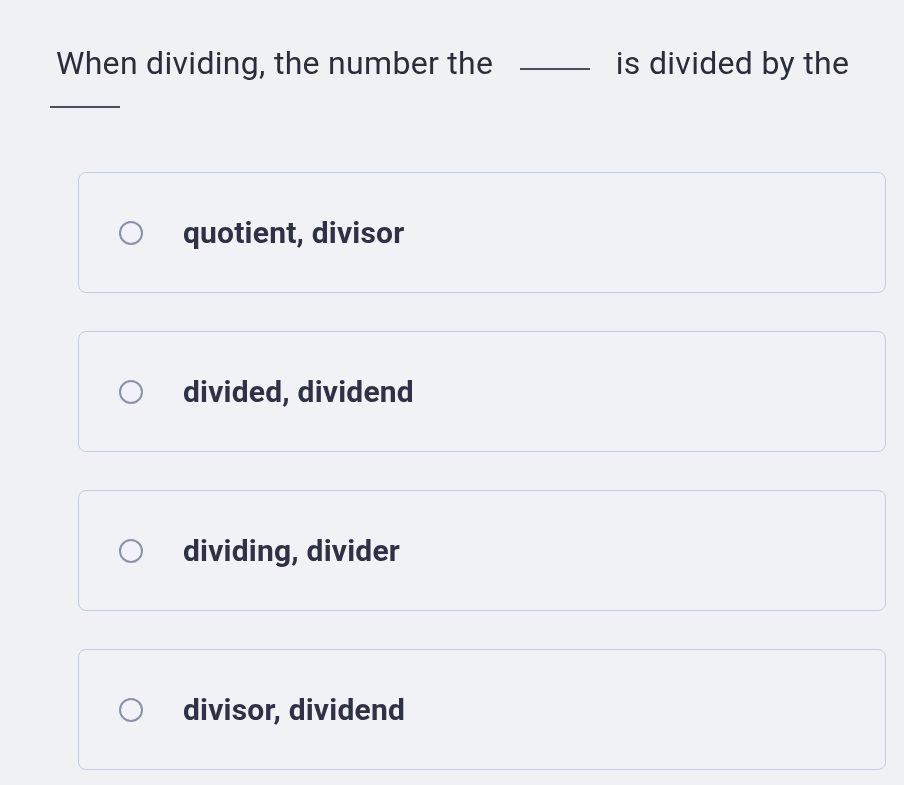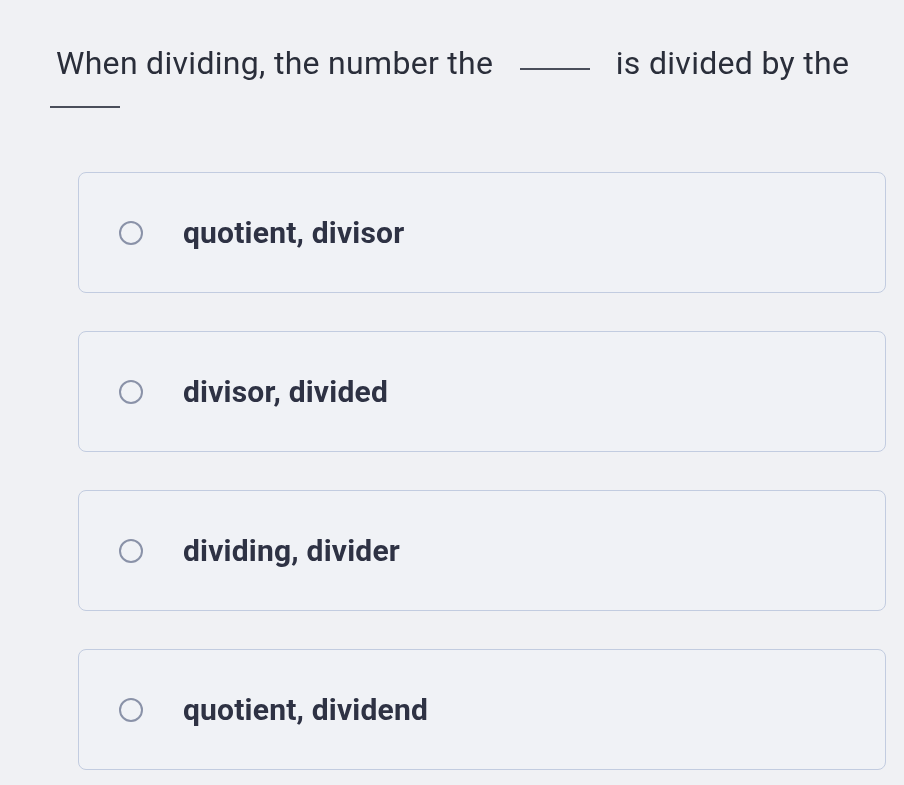--- a/index.html
+++ b/index.html
@@ -74,26 +74,26 @@
 <div class="options">
 
   <div class="option">
     <span class="radio"></span>
     <span class="option-label">quotient, divisor</span>
   </div>
 
 
   <div class="option">
     <span class="radio"></span>
-    <span class="option-label">divisor, divided</span>
+    <span class="option-label">divided, dividend</span>
   </div>
 
   <div class="option">
     <span class="radio"></span>
     <span class="option-label">dividing, divider</span>
   </div>
 
   <div class="option">
     <span class="radio"></span>
-    <span class="option-label">quotient, dividend</span>
+    <span class="option-label">divisor, dividend</span>
   </div>
 
 </div>
 
 </body></html>

